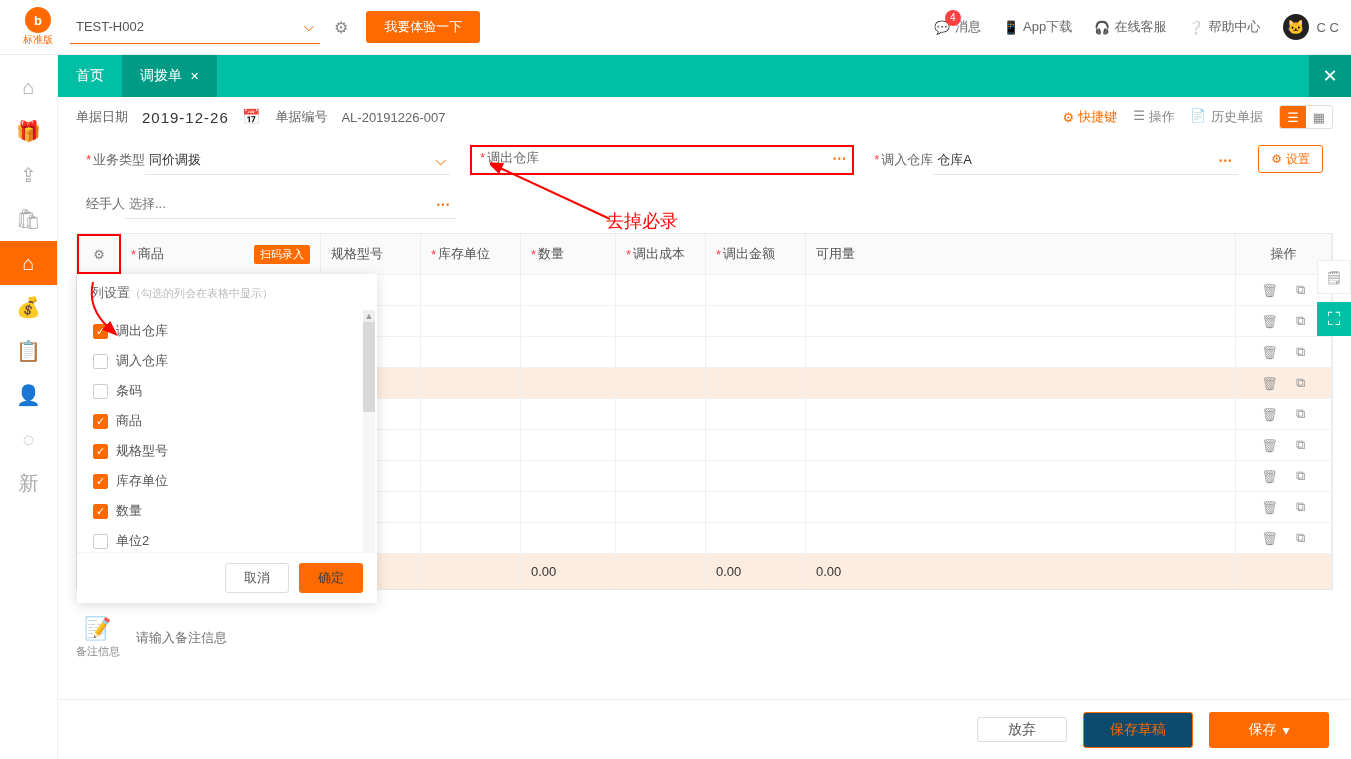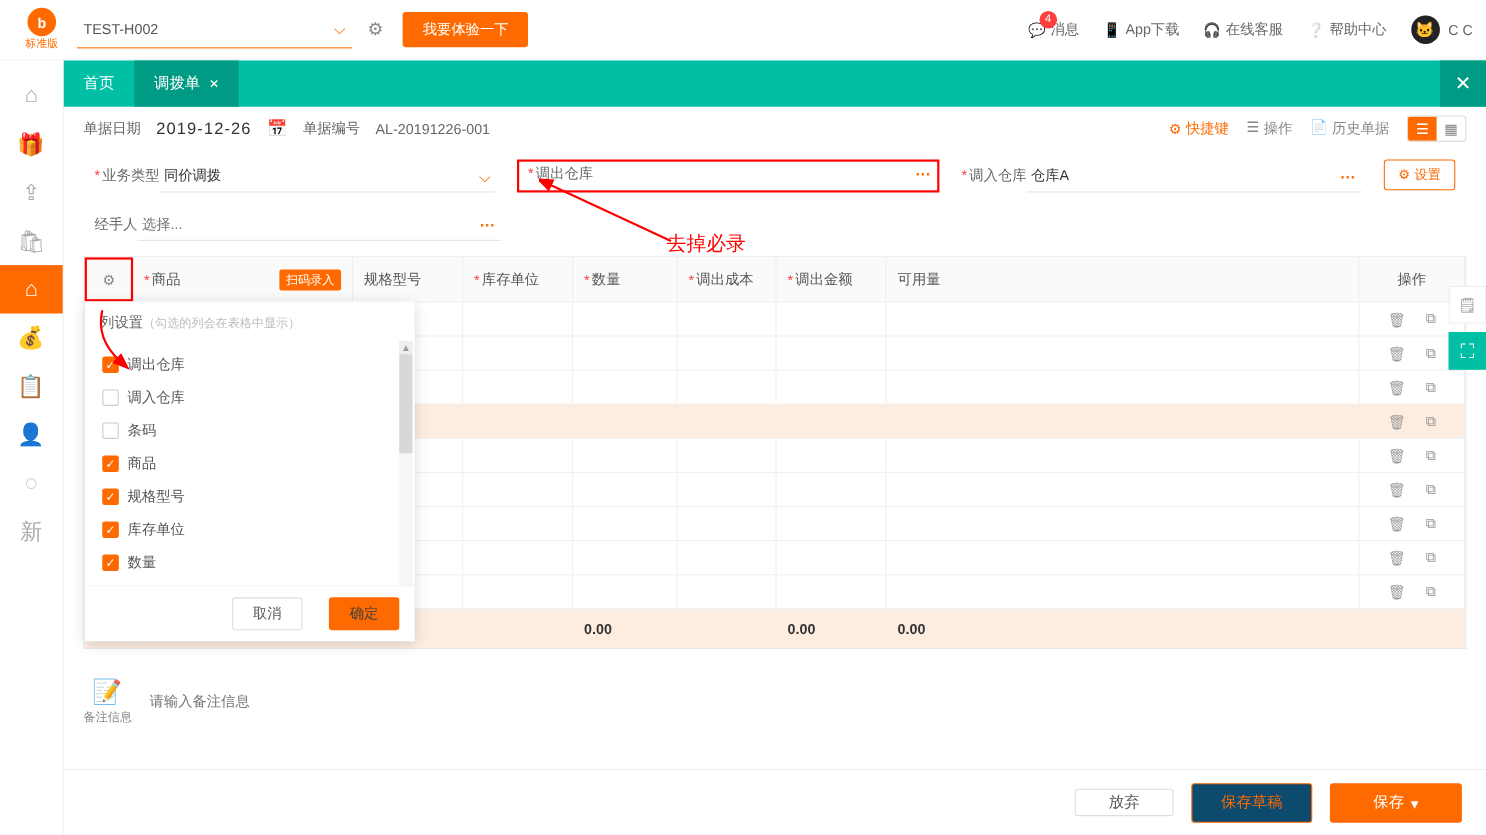--- a/index.html
+++ b/index.html
@@ -79,34 +79,34 @@
 .td-gear { width:44px; }
 .td-prod { width:200px; }
 .td-spec { width:100px; }
 .td-unit { width:100px; }
 .td-qty { width:95px; justify-content:flex-start; }
 .td-cost { width:90px; justify-content:flex-start; }
 .td-amount { width:100px; justify-content:flex-start; }
 .td-avail { width:430px; justify-content:flex-start; }
 .td-ops { flex:1; justify-content:center; gap:18px; color:#999; }
 .tr.totals { background:#fdece0; height:36px; }
-.tr.totals .td { font-weight:bold; color:#333; }
+.tr.totals .td { font-weight:normal; color:#333; }
 
 
 .col-settings { position:absolute; top:40px; left:0; width:300px; background:#fff; box-shadow:0 2px 12px rgba(0,0,0,0.15); z-index:10; }
 .col-settings-title { padding:10px 14px; font-size:13px; color:#666; }
 .col-settings-title .hint { font-size:11px; color:#bbb; }
 .col-list { max-height:240px; overflow-y:auto; padding:4px 16px 6px 16px; }
 .col-item { display:flex; align-items:center; gap:8px; height:30px; font-size:13px; color:#555; }
 .chk { width:15px; height:15px; border:1px solid #ccc; border-radius:2px; display:flex; align-items:center; justify-content:center; font-size:11px; color:#fff; }
 .chk.checked { background:#ff6a00; border-color:#ff6a00; }
 .col-scrollbar { position:absolute; right:2px; top:36px; width:12px; bottom:50px; background:#f6f6f6; }
 .col-scroll-thumb { background:#d8d8d8; width:12px; }
 .col-scroll-arrow { height:12px; display:flex; align-items:center; justify-content:center; font-size:9px; color:#999; background:#eee; }
-.col-settings-footer { display:flex; justify-content:flex-end; gap:24px; padding:10px 14px; border-top:1px solid #f4f4f4; }
+.col-settings-footer { display:flex; justify-content:flex-end; gap:10px; padding:10px 14px; border-top:1px solid #f4f4f4; }
 .btn-outline { border:1px solid #ddd; background:#fff; color:#555; height:30px; width:64px; border-radius:3px; font-size:13px; }
 .btn-primary { border:none; background:#ff6a00; color:#404040; height:30px; width:64px; border-radius:3px; font-size:13px; }
 
 
 .arrow2-svg { position:absolute; z-index:11; pointer-events:none; }
 
 
 .remarks { display:flex; align-items:center; gap:16px; margin-top:20px; padding:6px 0; }
 .remarks-icon { color:#00bfa5; font-size:22px; text-align:center; }
 .remarks-label { font-size:11px; color:#888; margin-top:2px; }
@@ -187,21 +187,21 @@
   <div class="tabs-close-all">✕</div>
 </div>
 
 <div class="main">
 
   <div class="doc-meta">
     <span>单据日期</span>
     <span class="doc-date">2019-12-26</span>
     <span class="cal-icon">📅</span>
     <span>单据编号</span>
-    <span>AL-20191226-001</span>
+    <span>AL-20191226-007</span>
 
     <div class="meta-right">
       <span class="orange">
           <span>⚙</span>
           <span>快捷键</span>
         </span>
       <span style="display:flex;gap:4px;">
           <span>☰</span>
           <span>操作</span>
         </span>
@@ -319,20 +319,24 @@
             <span>规格型号</span>
           </div>
           <div class="col-item">
             <span class="chk checked">✓</span>
             <span>库存单位</span>
           </div>
           <div class="col-item">
             <span class="chk checked">✓</span>
             <span>数量</span>
           </div>
+          <div class="col-item">
+            <span class="chk"></span>
+            <span>单位2</span>
+          </div>
         </div>
       <div class="col-scrollbar">
         <div class="col-scroll-arrow">▲</div>
         <div class="col-scroll-thumb" style="height:90px;"></div>
       </div>
       <div class="col-settings-footer">
         <button class="btn-outline">取消</button>
         <button class="btn-primary">确定</button>
       </div>
     </div>

